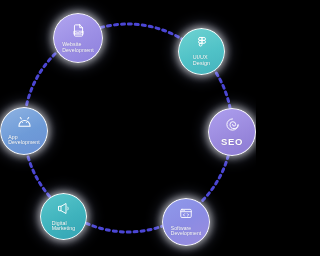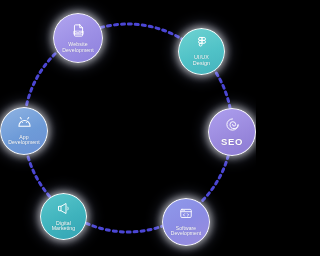--- a/index.html
+++ b/index.html
@@ -31,21 +31,20 @@
     position: absolute;
     border-radius: 50%;
     display: flex;
     flex-direction: column;
     align-items: center;
     justify-content: center;
     box-sizing: border-box;
     border: 1.2px solid rgba(255,255,255,0.92);
     box-shadow: 0 0 7px 2px rgba(255,255,255,0.55),
                 0 0 14px 4px rgba(180,190,255,0.25);
-    text-align: center;
     line-height: 1.05;
     color: #ffffff;
     overflow: hidden;
   }
   .node .icon {
     display: block;
     margin-bottom: 1px;
   }
   .node .label {
     display: block;

